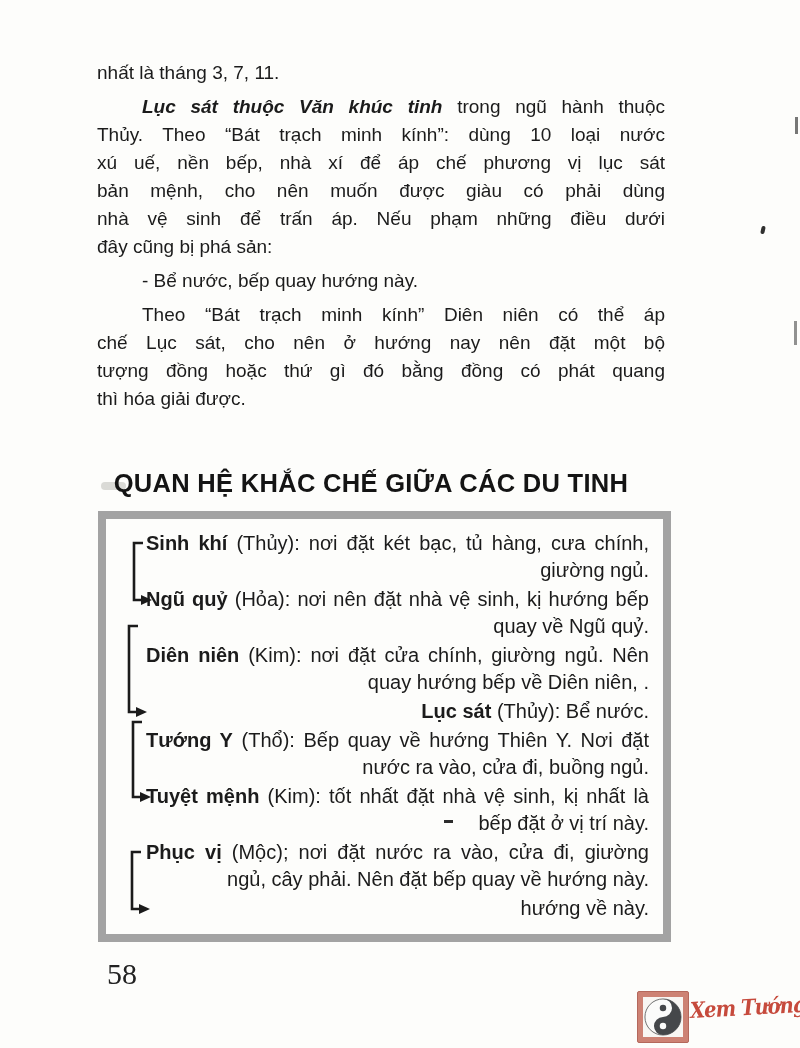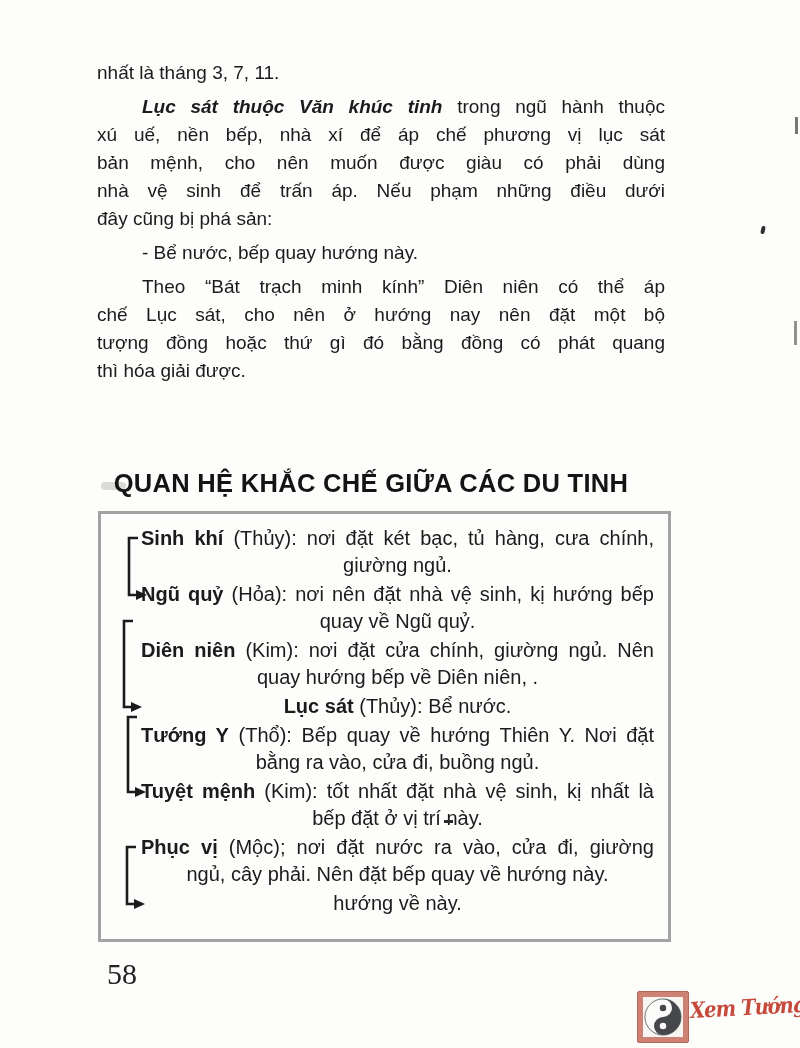--- a/index.html
+++ b/index.html
@@ -17,25 +17,25 @@
   .line i{font-style:italic;font-weight:bold;}
   
   .heading{
     position:absolute;left:97px;top:469px;width:548px;text-align:center;
     font-family:Liberation Sans, sans-serif;font-weight:bold;
     font-size:25.5px;letter-spacing:.3px;color:#141414;white-space:nowrap;
   }
   
   .box{
     position:absolute;left:98px;top:511px;width:573px;height:431px;
-    border:3px solid #a3a3a3;box-sizing:border-box;overflow:hidden;background:transparent;
+    border:8px solid #a3a3a3;box-sizing:border-box;overflow:hidden;background:transparent;
   }
   .box-text{padding:11px 14px 0 40px;font-size:20px;line-height:27px;}
   .box-item{margin:0 0 2px 0;}
-  .box-line{text-align:center;}
+  .box-line{text-align:right;}
   .box-line.just{text-align:justify;text-align-last:justify;}
   .box-line b{font-weight:bold;}
   #connectors{position:absolute;inset:0;pointer-events:none;}
   
   .page-number{
     position:absolute;left:107px;top:957px;
     font-family:"Liberation Serif","DejaVu Serif",serif;font-size:30px;color:#222;
   }
   
   .wm-icon{
@@ -61,20 +61,21 @@
 <body>
 
 <div class="page">
 
   <div class="body-text" id="body-text">
       <div class="para">
         <div class="line">nhất là tháng 3, 7, 11.</div>
       </div>
       <div class="para">
         <div class="line just indent"><i>Lục sát thuộc Văn khúc tinh</i> trong ngũ hành thuộc</div>
+        <div class="line just">Thủy. Theo “Bát trạch minh kính”: dùng 10 loại nước</div>
         <div class="line just">xú uế, nền bếp, nhà xí để áp chế phương vị lục sát</div>
         <div class="line just">bản mệnh, cho nên muốn được giàu có phải dùng</div>
         <div class="line just">nhà vệ sinh để trấn áp. Nếu phạm những điều dưới</div>
         <div class="line">đây cũng bị phá sản:</div>
       </div>
       <div class="para">
         <div class="line indent">- Bể nước, bếp quay hướng này.</div>
       </div>
       <div class="para">
         <div class="line just indent">Theo “Bát trạch minh kính” Diên niên có thể áp</div>
@@ -109,21 +110,21 @@
         </div>
         <div class="box-item">
           <div class="box-line just"><b>Diên niên</b> (Kim): nơi đặt cửa chính, giường ngủ. Nên</div>
           <div class="box-line">quay hướng bếp về Diên niên, .</div>
         </div>
         <div class="box-item">
           <div class="box-line"><b>Lục sát</b> (Thủy): Bể nước.</div>
         </div>
         <div class="box-item">
           <div class="box-line just"><b>Tướng Y</b> (Thổ): Bếp quay về hướng Thiên Y. Nơi đặt</div>
-          <div class="box-line">bằng ra vào, cửa đi, buồng ngủ.</div>
+          <div class="box-line">nước ra vào, cửa đi, buồng ngủ.</div>
         </div>
         <div class="box-item">
           <div class="box-line just"><b>Tuyệt mệnh</b> (Kim): tốt nhất đặt nhà vệ sinh, kị nhất là</div>
           <div class="box-line">bếp đặt ở vị trí này.</div>
         </div>
         <div class="box-item">
           <div class="box-line just"><b>Phục vị</b> (Mộc); nơi đặt nước ra vào, cửa đi, giường</div>
           <div class="box-line">ngủ, cây phải. Nên đặt bếp quay về hướng này.</div>
         </div>
         <div class="box-item">

